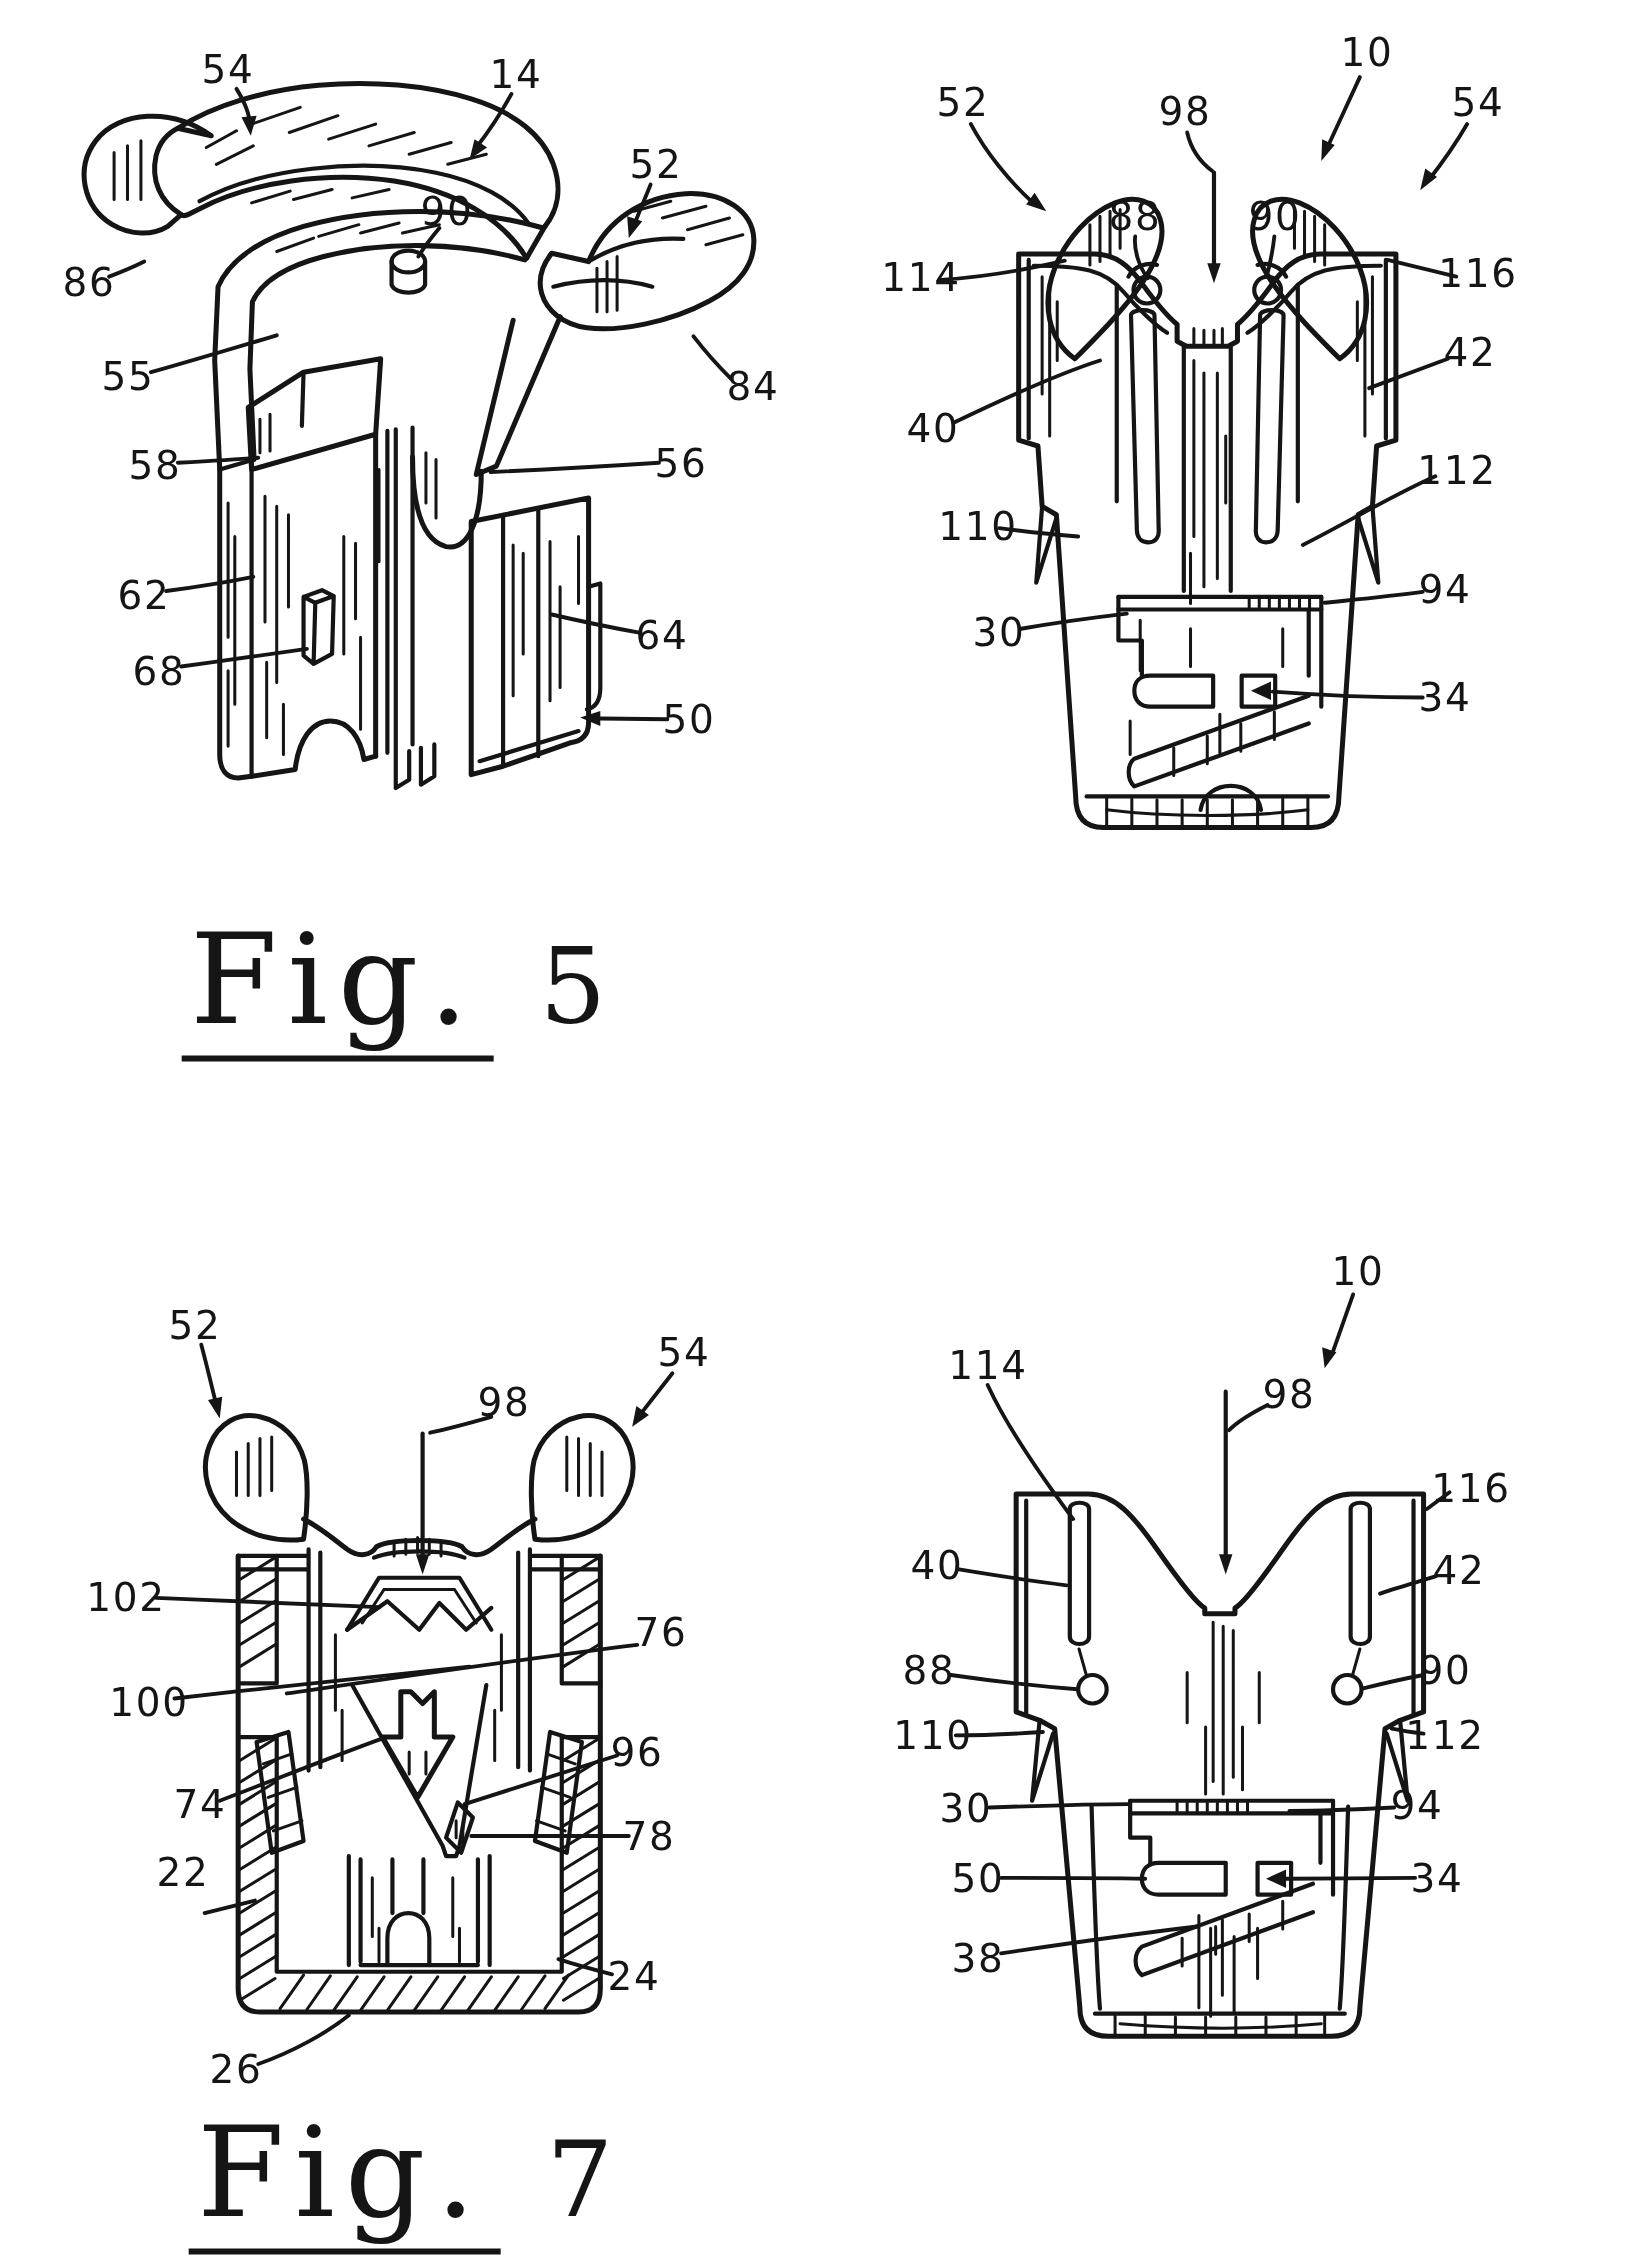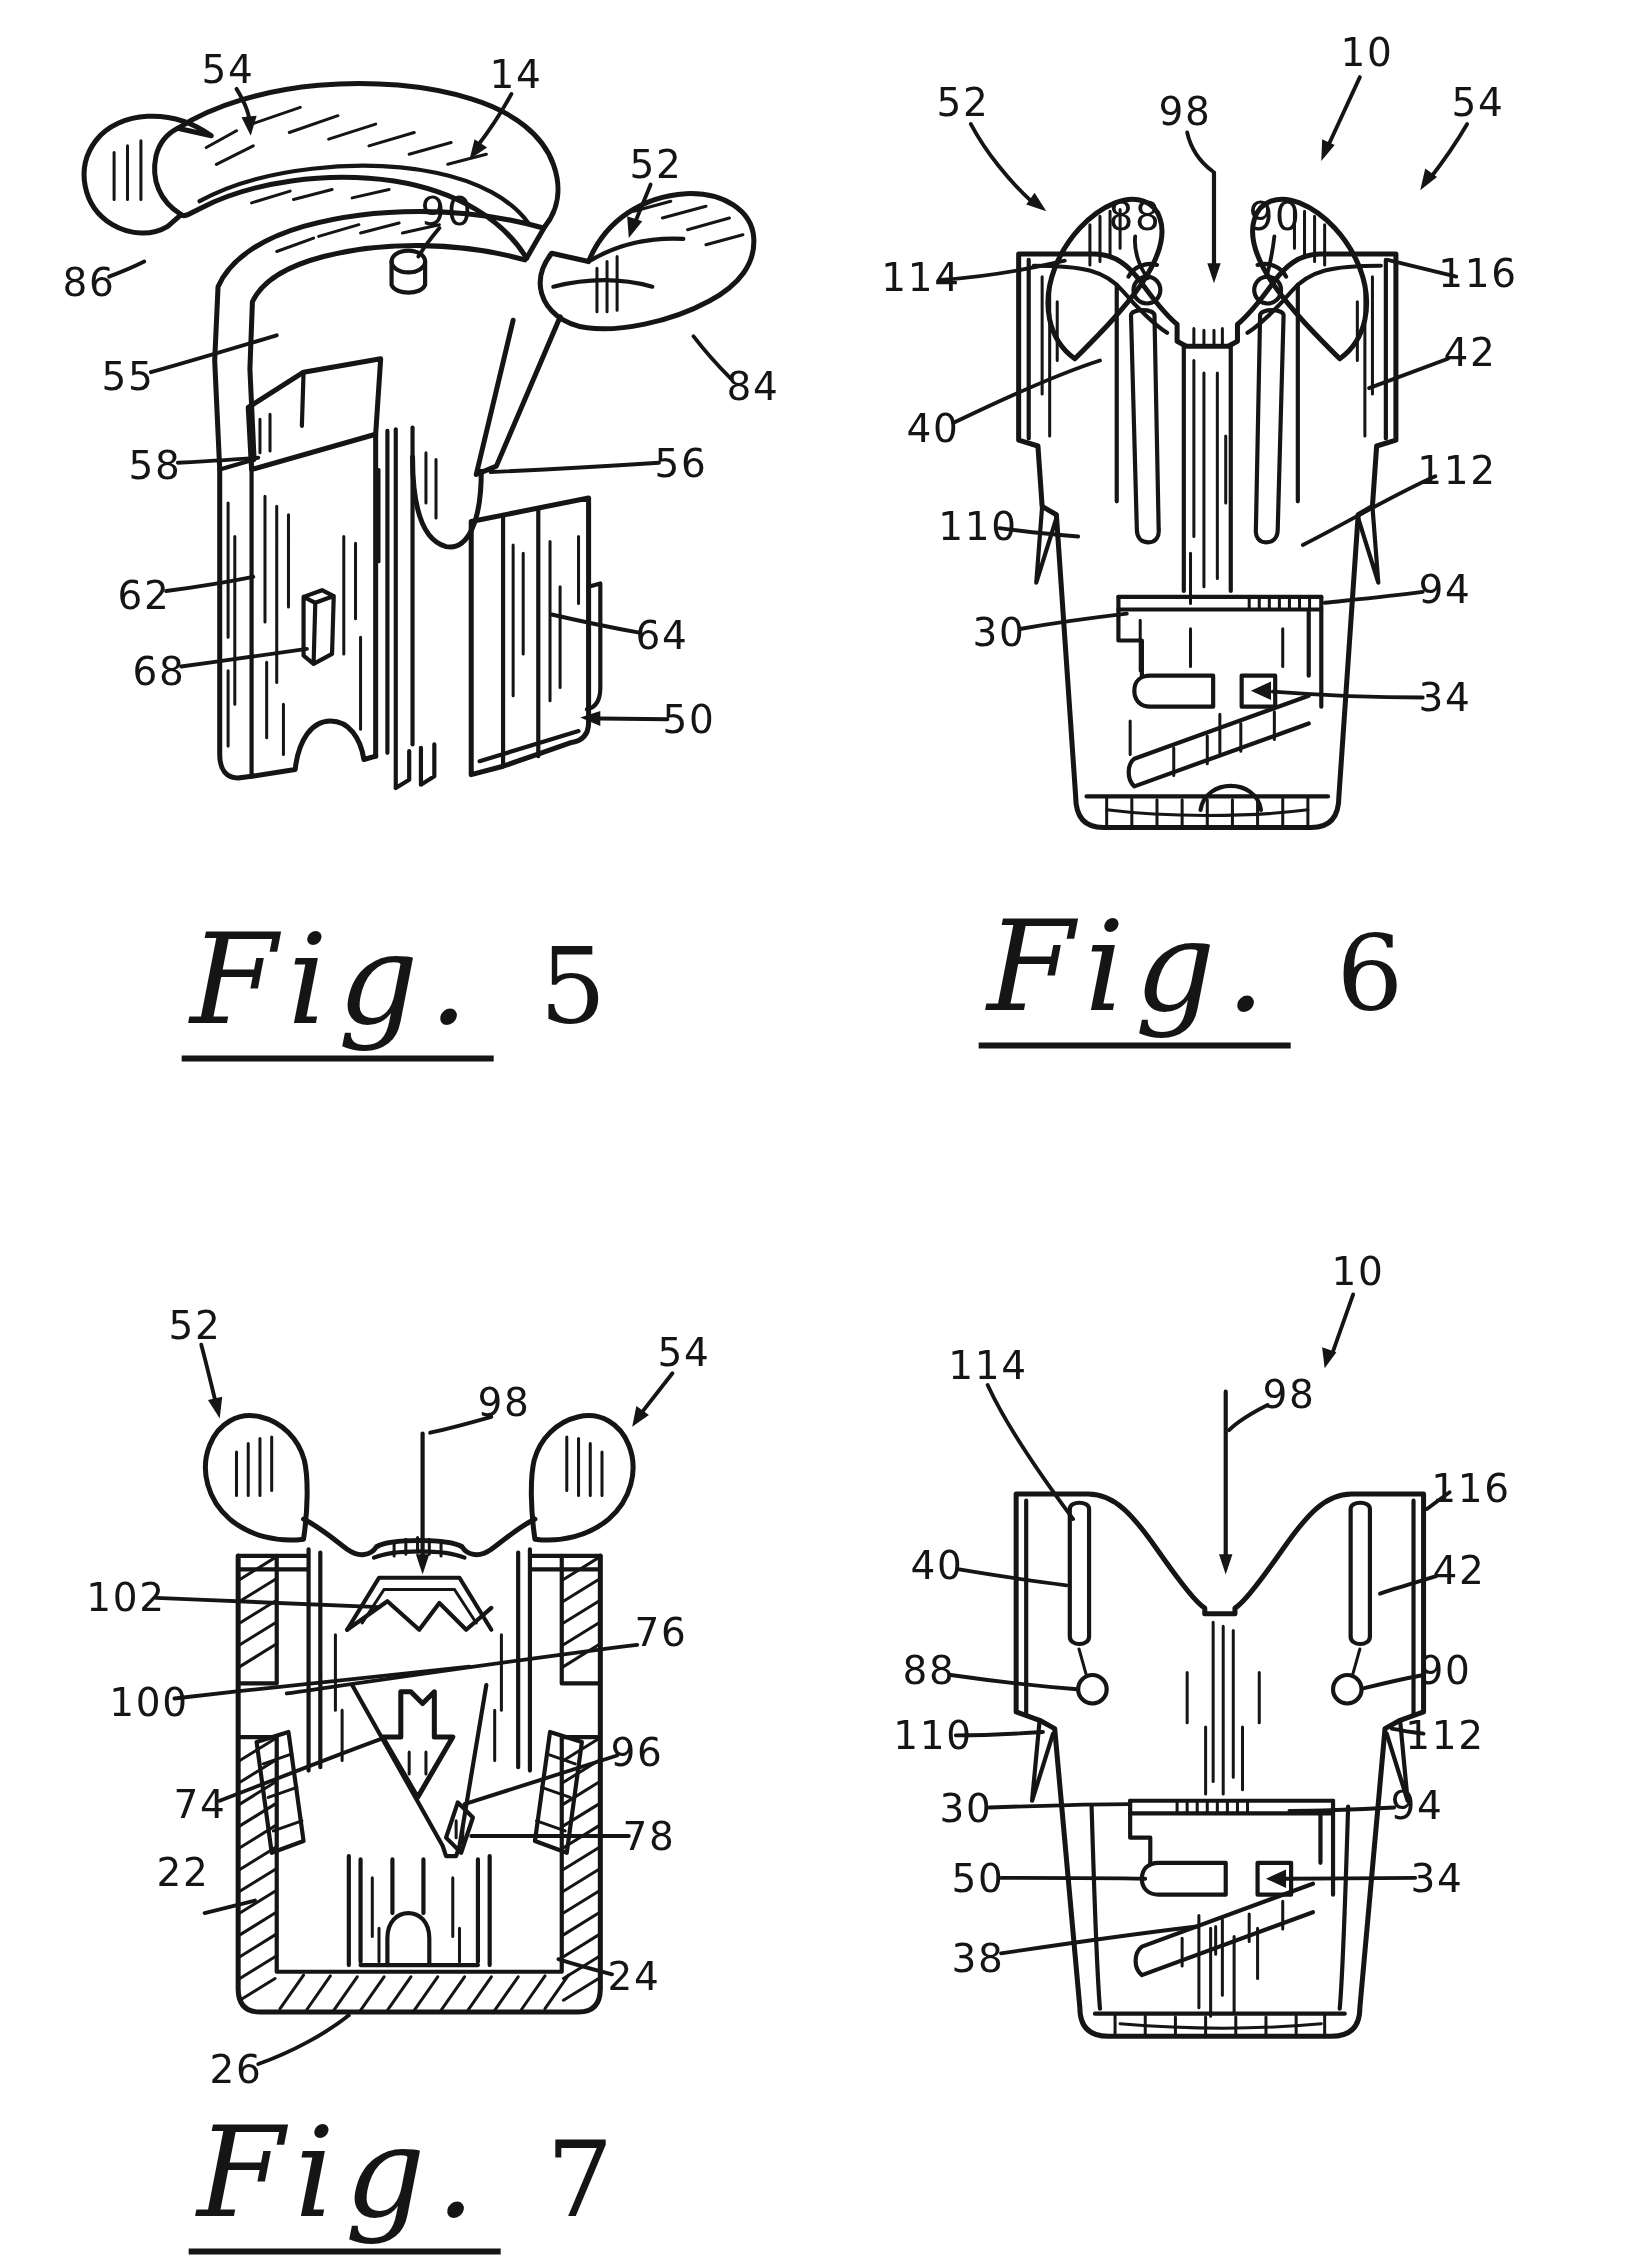--- a/index.html
+++ b/index.html
@@ -29,21 +29,20 @@
   }
   
   .caption{
     position:absolute;
     transform:translate(-50%,-50%);
     color:#151515;
     white-space:nowrap;
   }
   .cap-word{
     font-family:"DejaVu Serif", serif;
-    font-style:italic;
     font-size:126px;
     letter-spacing:10px;
     border-bottom:6.7px solid #151515;
     padding:0 15px 3.4px 8.4px;
   }
   .cap-num{
     font-family:"DejaVu Serif", serif;
     font-size:105px;
     margin-left:46px;
   }
@@ -341,21 +340,18 @@
   <span class="ref" style="left:1445px;top:1735px">112</span>
   <span class="ref" style="left:966px;top:1808px">30</span>
   <span class="ref" style="left:1417px;top:1805px">94</span>
   <span class="ref" style="left:978px;top:1878px">50</span>
   <span class="ref" style="left:1437px;top:1878px">34</span>
   <span class="ref" style="left:978px;top:1958px">38</span>
 
   <div class="caption" style="left:394px;top:979px">
     <span class="cap-word">Fig.</span><span class="cap-num">5</span>
   </div>
-  <div class="caption" style="left:1191px;top:966px">
-    <span class="cap-word">Fig.</span><span class="cap-num">6</span>
-  </div>
   <div class="caption" style="left:401px;top:2172px">
     <span class="cap-word">Fig.</span><span class="cap-num">7</span>
   </div>
 
 </div>
 
 
 </body></html>

